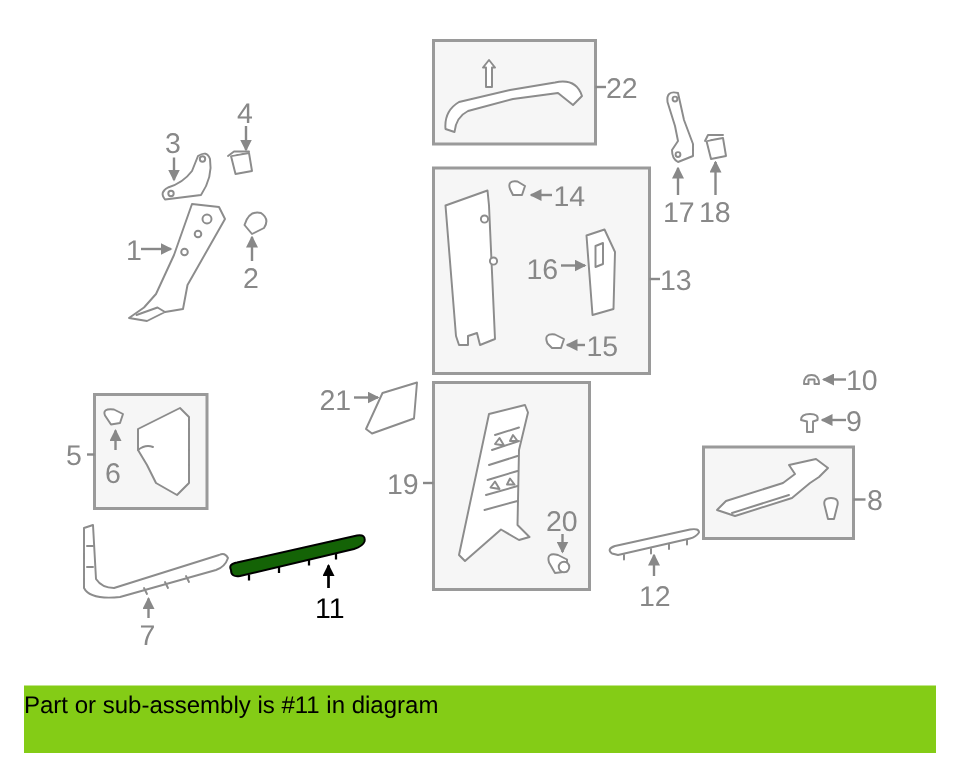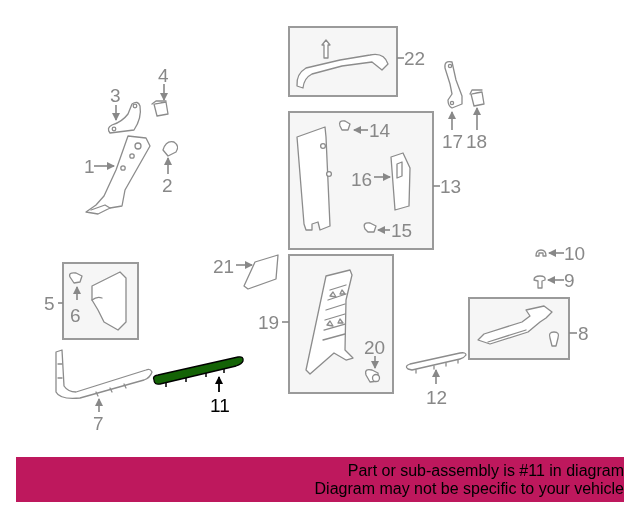--- a/index.html
+++ b/index.html
@@ -6,21 +6,21 @@
   body { width: 640px; height: 512px; position: relative; overflow: hidden; font-family: "Liberation Sans", "DejaVu Sans", sans-serif; }
   #diagram { position: absolute; left: 0; top: 0; width: 640px; height: 512px; }
   .lbl { font-family: "Liberation Sans", "DejaVu Sans", sans-serif; font-size: 19px; fill: #888888; }
   .lbl-hl { font-family: "Liberation Sans", "DejaVu Sans", sans-serif; font-size: 19px; fill: #000000; }
   .box { fill: #f6f6f6; stroke: #9a9a9a; stroke-width: 2; }
   .part { fill: #ffffff; stroke: #8c8c8c; stroke-width: 1.3; stroke-linejoin: round; stroke-linecap: round; }
   .ln { stroke: #888888; stroke-width: 1.6; fill: none; }
   .ln-hl { stroke: #000000; stroke-width: 1.8; fill: none; }
   .banner {
     position: absolute; left: 16px; top: 457px; width: 608px; height: 45px;
-    background: #be185d; color: #000000; text-align: right;
+    background: #84cc16; color: #000000; text-align: left;
     font-family: "Liberation Sans", "DejaVu Sans", sans-serif; font-size: 16px; line-height: 18px;
     padding-top: 5px; box-sizing: border-box;
   }
   .banner div { white-space: nowrap; }
 </style>
 </head>
 <body>
 
 <svg id="diagram" viewBox="0 0 640 512" xmlns="http://www.w3.org/2000/svg">
   <defs>
@@ -191,14 +191,13 @@
 
   <g>
     <path class="part" d="M536,256 Q536,250 541,250 Q546,250 546,256 L543,256 L543,253 L539,253 L539,256 Z"></path>
   </g>
   <line class="ln" x1="564" y1="253" x2="549" y2="253" marker-end="url(#ah)"></line>
   <text class="lbl" x="564" y="260">10</text>
 </svg>
 
 <div class="banner">
   <div>Part or sub-assembly is #11 in diagram</div>
-  <div>Diagram may not be specific to your vehicle</div>
 </div>
 
 </body></html>

